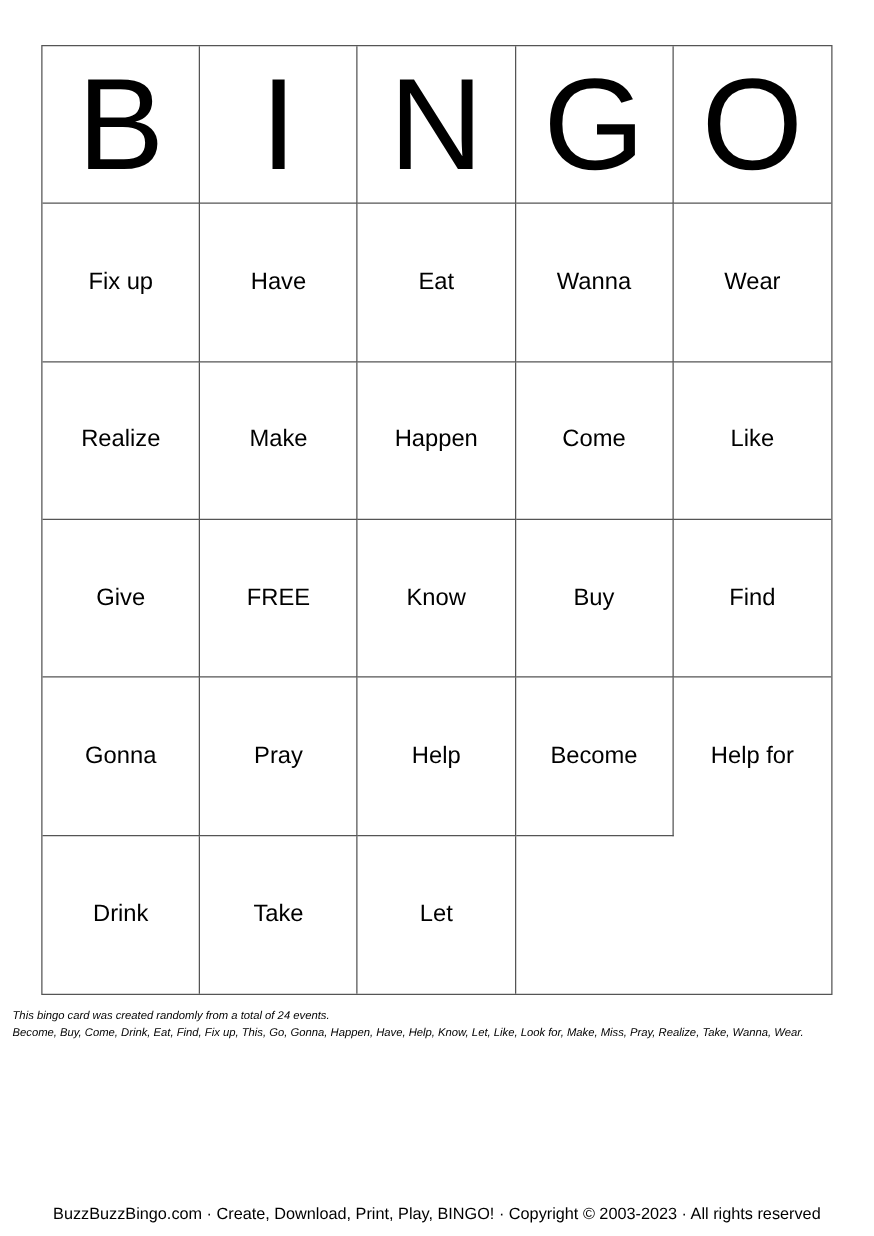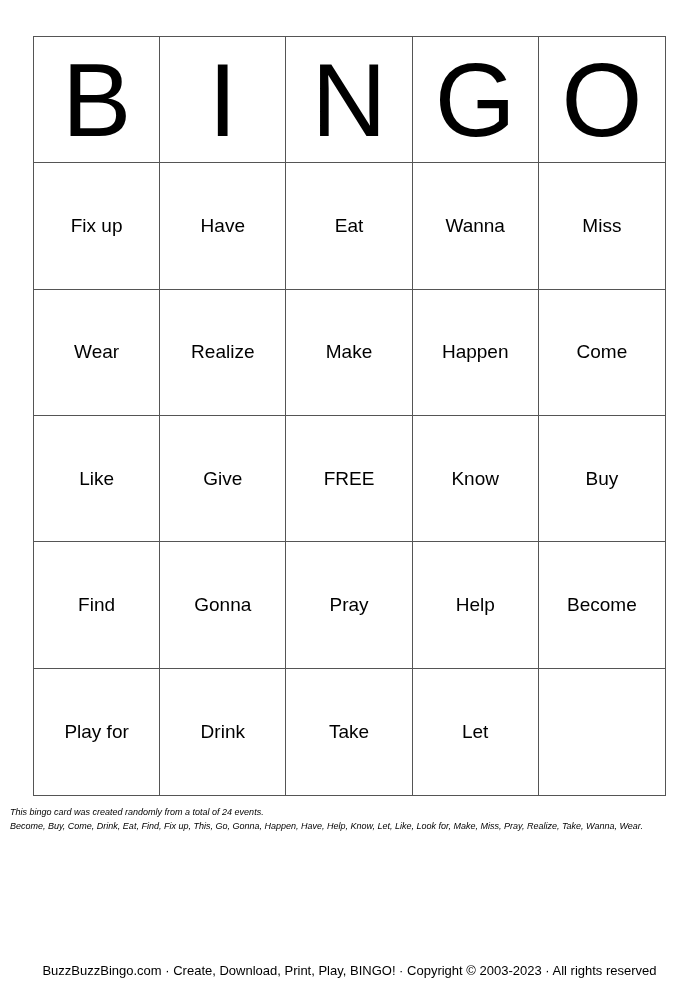--- a/index.html
+++ b/index.html
@@ -20,41 +20,40 @@
   <div class="cell hdr">B</div>
   <div class="cell hdr">I</div>
   <div class="cell hdr">N</div>
   <div class="cell hdr">G</div>
   <div class="cell hdr">O</div>
 
   <div class="cell">Fix up</div>
   <div class="cell">Have</div>
   <div class="cell">Eat</div>
   <div class="cell">Wanna</div>
-  <div class="cell">Miss</div>
 
   <div class="cell">Wear</div>
   <div class="cell">Realize</div>
   <div class="cell">Make</div>
   <div class="cell">Happen</div>
   <div class="cell">Come</div>
 
   <div class="cell">Like</div>
   <div class="cell">Give</div>
   <div class="cell">FREE</div>
   <div class="cell">Know</div>
   <div class="cell">Buy</div>
 
   <div class="cell">Find</div>
   <div class="cell">Gonna</div>
   <div class="cell">Pray</div>
   <div class="cell">Help</div>
   <div class="cell">Become</div>
 
-  <div class="cell last-row">Play for</div>
+  <div class="cell last-row">Help for</div>
   <div class="cell last-row">Drink</div>
   <div class="cell last-row">Take</div>
   <div class="cell last-row">Let</div>
 </div>
 
 <div class="note" style="top:807px;">This bingo card was created randomly from a total of 24 events.</div>
 <div class="note" style="top:821px;">Become, Buy, Come, Drink, Eat, Find, Fix up, This, Go, Gonna, Happen, Have, Help, Know, Let, Like, Look for, Make, Miss, Pray, Realize, Take, Wanna, Wear.</div>
 
 <div class="footer">BuzzBuzzBingo.com · Create, Download, Print, Play, BINGO! · Copyright © 2003-2023 · All rights reserved</div>
 

